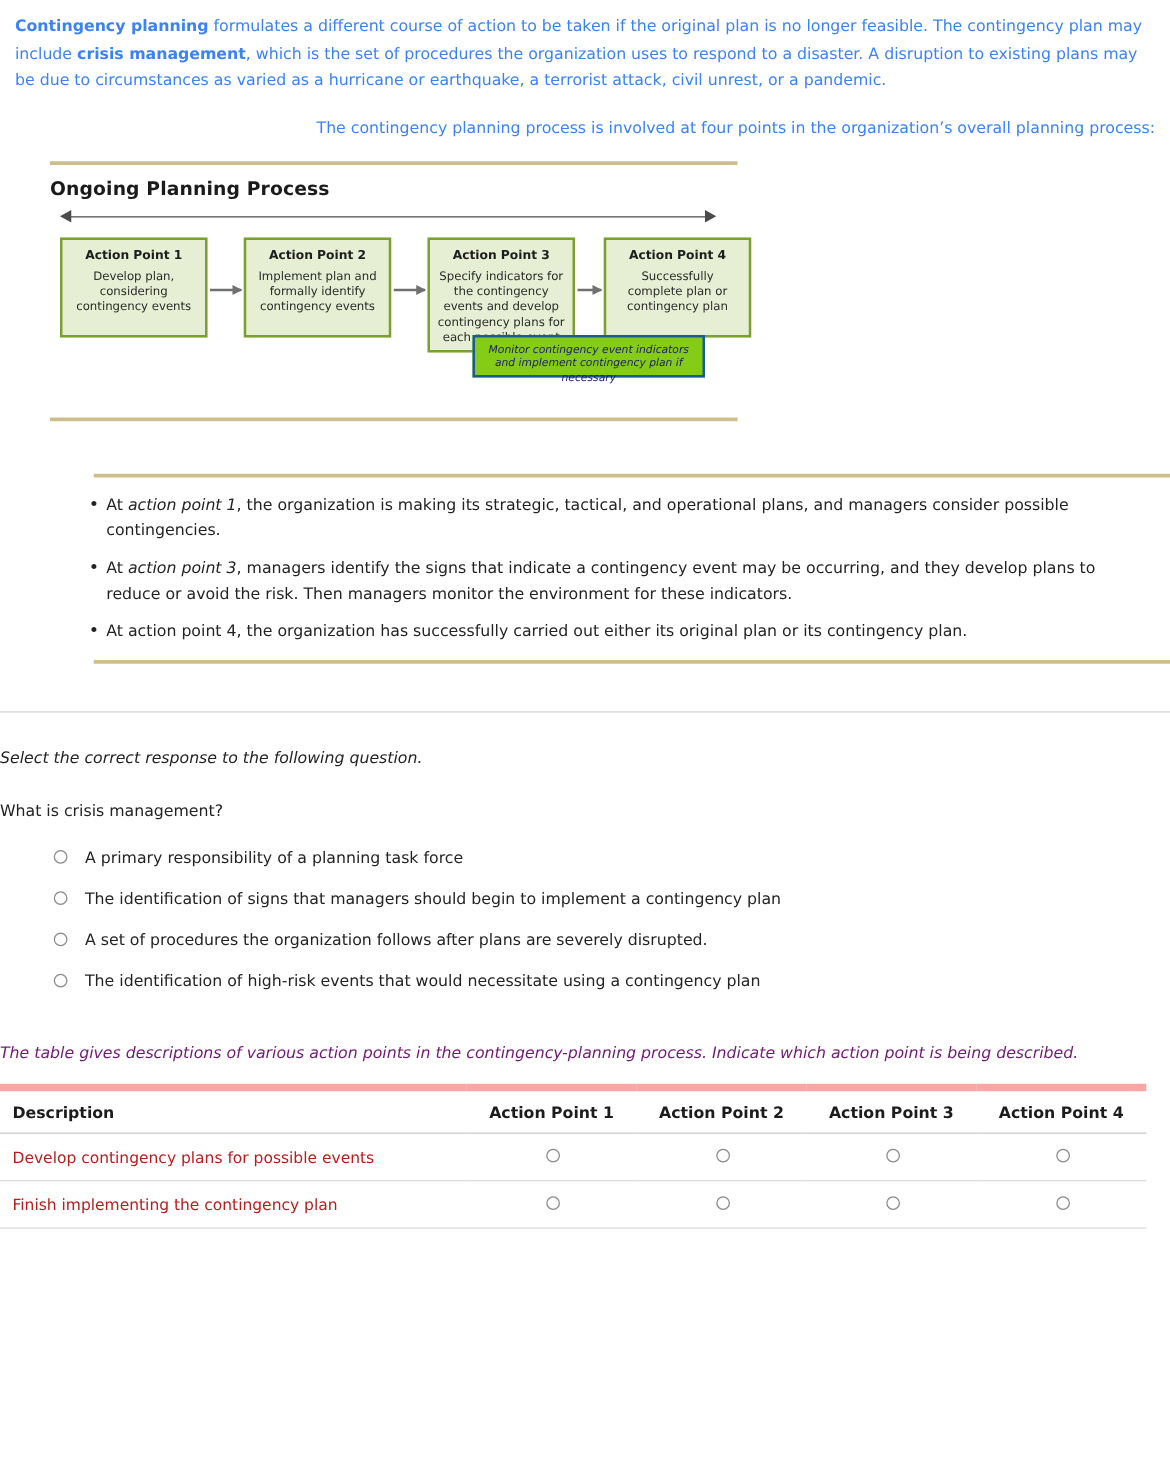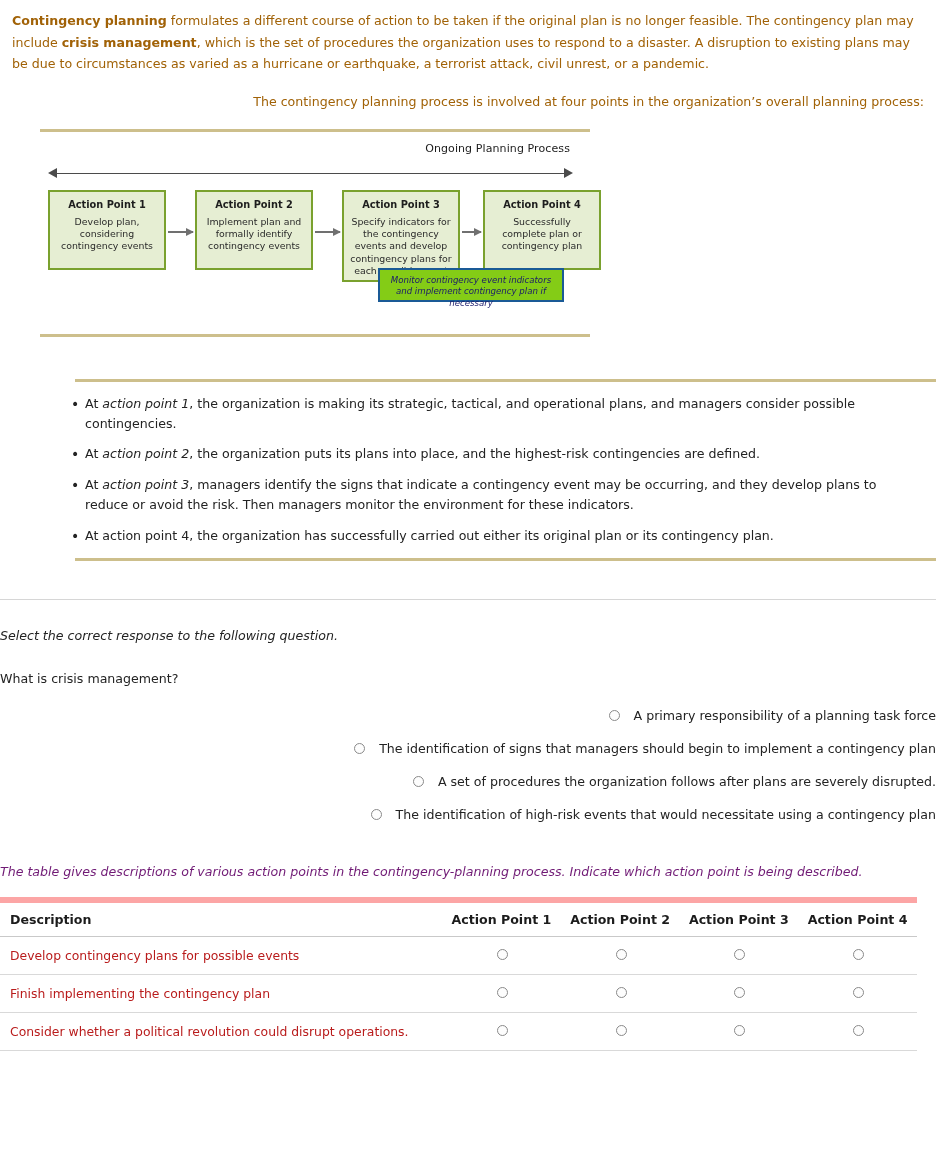--- a/index.html
+++ b/index.html
@@ -24,21 +24,21 @@
   }
 
   
   .intro {
     padding: 10px 12px 0 12px;
   }
   .intro p {
     margin: 0 0 14px 0;
     line-height: 1.72;
     font-size: 12.6px;
-    color: #a16207;
+    color: #3b82f6;
   }
   .intro p.second {
     margin-top: 16px;
     text-align: right;
   }
   .b { font-weight: bold; }
 
   
   .figure-wrap {
     position: relative;
@@ -63,23 +63,23 @@
     width: 570px;
     height: 178px;
     margin-left: 28px;
     margin-top: 10px;
   }
   .ongoing-label {
     position: absolute;
     left: 0;
     top: 0;
     width: 530px;
-    text-align: right;
-    font-size: 11px;
-    font-weight: normal;
+    text-align: left;
+    font-size: 15px;
+    font-weight: bold;
     color: #1b1b1b;
     letter-spacing: 0.1px;
   }
   .axis {
     position: absolute;
     left: 8px;
     top: 26px;
     width: 525px;
     height: 11px;
   }
@@ -242,21 +242,20 @@
     margin-top: 28px;
   }
   .choices {
     margin-top: 22px;
     padding-left: 43px;
   }
   .choice {
     display: flex;
     align-items: center;
     margin-bottom: 18px;
-    justify-content: flex-end;
   }
   .radio {
     width: 11px;
     height: 11px;
     border: 1px solid #8a8a8a;
     border-radius: 50%;
     background: #fdfdfd;
     box-sizing: border-box;
     flex: 0 0 auto;
   }
@@ -361,21 +360,20 @@
       <div class="monitor-box">Monitor contingency event indicators and implement contingency plan if necessary</div>
     </div>
 
     <div class="rule-bottom"></div>
   </div>
 
   <div class="list-section">
     <div class="rule-thin-top"></div>
     <ul class="points">
       <li><span>At </span><span class="it">action point 1</span><span>, the organization is making its strategic, tactical, and operational plans, and managers consider possible contingencies.</span></li>
-      <li><span>At </span><span class="it">action point 2</span><span>, the organization puts its plans into place, and the highest-risk contingencies are defined.</span></li>
       <li><span>At </span><span class="it">action point 3</span><span>, managers identify the signs that indicate a contingency event may be occurring, and they develop plans to reduce or avoid the risk. Then managers monitor the environment for these indicators.</span></li>
       <li><span>At action point 4, the organization has successfully carried out either its original plan or its contingency plan.</span></li>
     </ul>
     <div class="rule-thin-bottom"></div>
   </div>
 
   <div class="hr-sep"></div>
 
   <div class="qblock">
     <div class="instruction">Select the correct response to the following question.</div>
@@ -420,24 +418,17 @@
           <td class="c"><span class="radio"></span></td>
           <td class="c"><span class="radio"></span></td>
         </tr>
         <tr>
           <td>Finish implementing the contingency plan</td>
           <td class="c"><span class="radio"></span></td>
           <td class="c"><span class="radio"></span></td>
           <td class="c"><span class="radio"></span></td>
           <td class="c"><span class="radio"></span></td>
         </tr>
-        <tr>
-          <td>Consider whether a political revolution could disrupt operations.</td>
-          <td class="c"><span class="radio"></span></td>
-          <td class="c"><span class="radio"></span></td>
-          <td class="c"><span class="radio"></span></td>
-          <td class="c"><span class="radio"></span></td>
-        </tr>
       </tbody>
     </table>
   </div>
 
 </div>
 
 </body></html>

